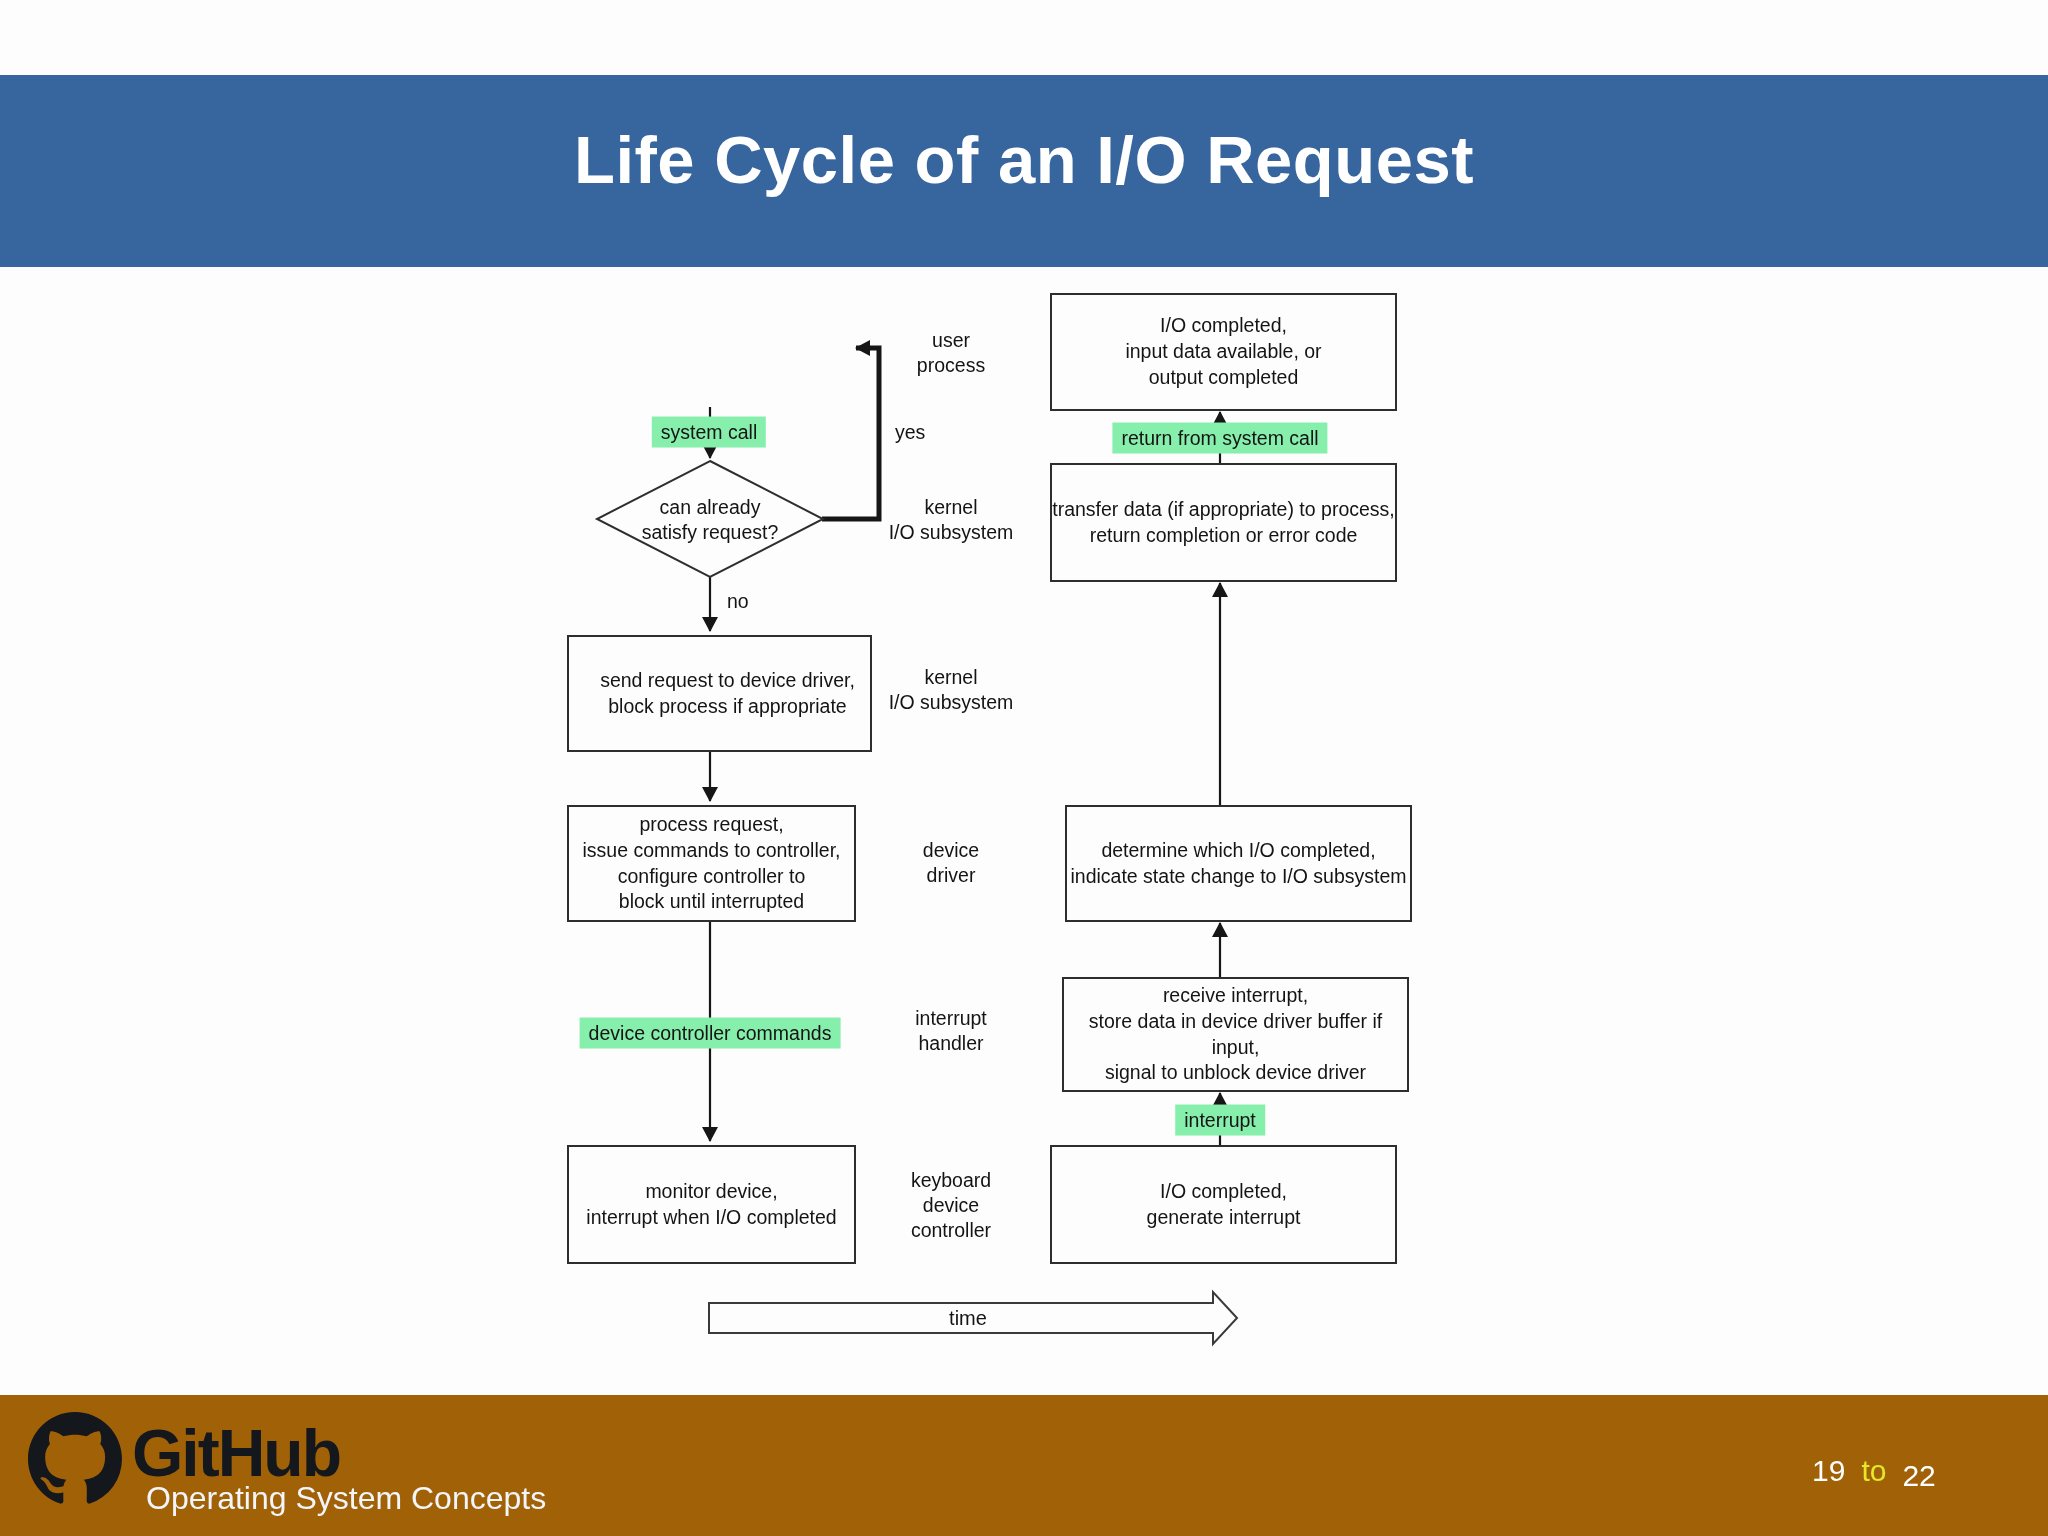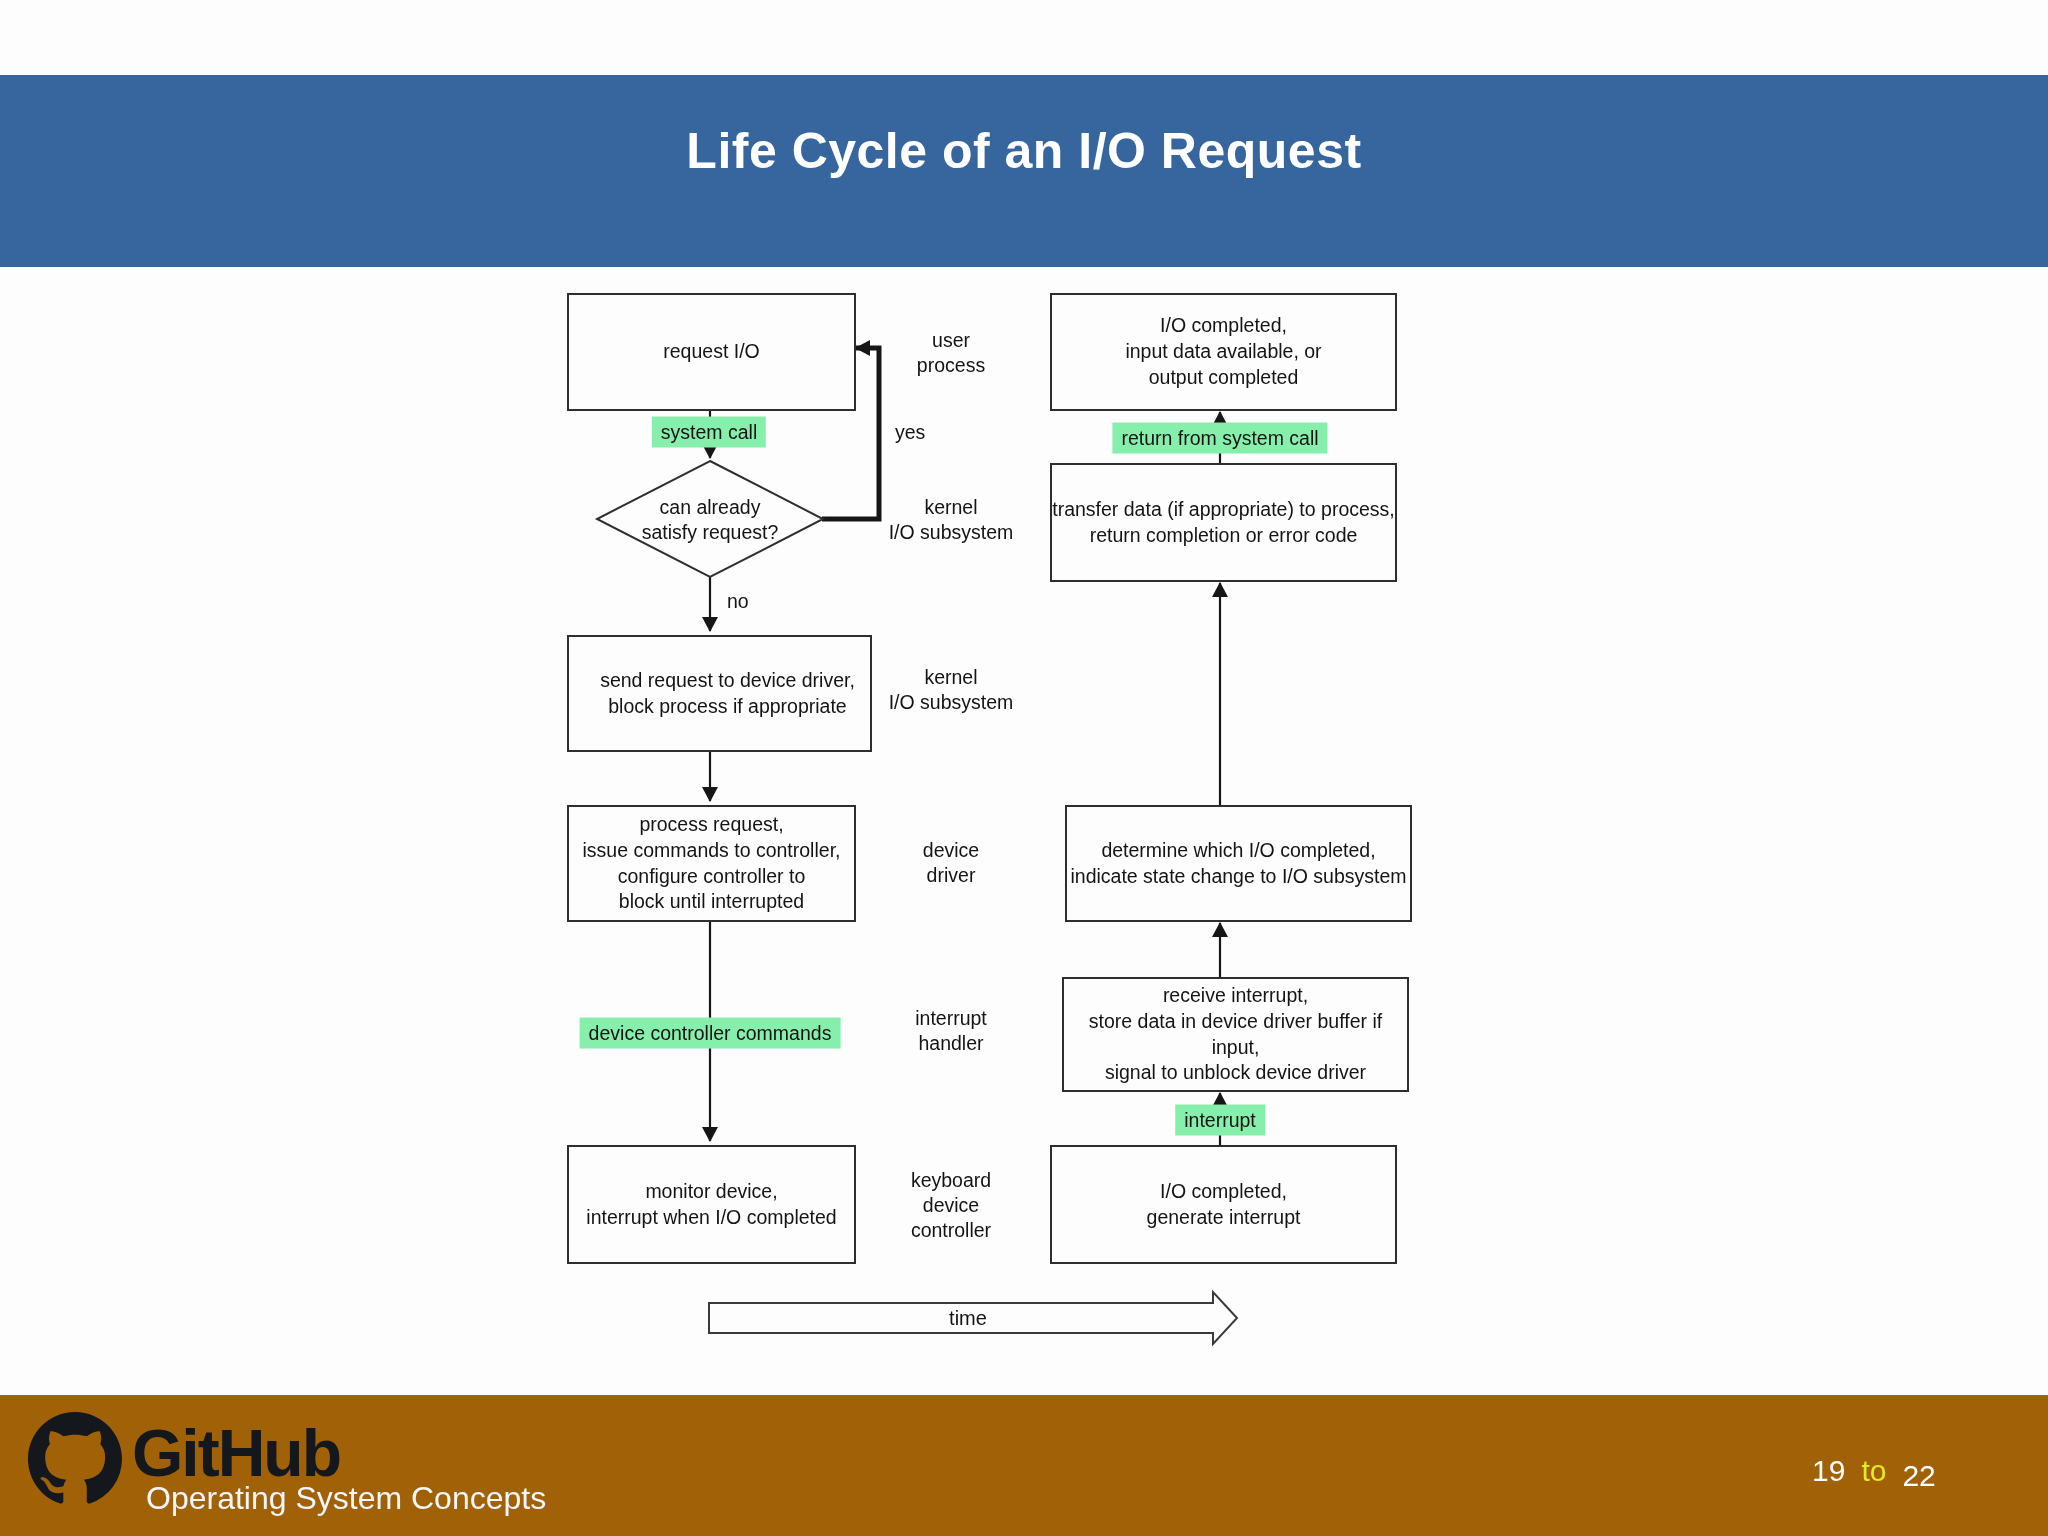--- a/index.html
+++ b/index.html
@@ -4,21 +4,21 @@
 <style>
   html,body{margin:0;padding:0;background:#e8e8e8;}
   .slide{
     position:relative;width:2048px;height:1536px;background:#fdfdfd;
     font-family:"Liberation Sans","DejaVu Sans",sans-serif;overflow:hidden;
   }
   
   .banner{position:absolute;left:0;top:75px;width:2048px;height:192px;background:#37659e;}
   .banner h1{
     position:absolute;left:0;top:51px;width:100%;margin:0;text-align:center;
-    font-size:50px;font-weight:bold;color:#ffffff;letter-spacing:0.5px;line-height:1;
+    font-size:67px;font-weight:bold;color:#ffffff;letter-spacing:0.5px;line-height:1;
   }
   
   .footer{position:absolute;left:0;top:1395px;width:2048px;height:141px;background:#a16207;padding-left:16px;}
   .gh-mark{position:absolute;left:28px;top:17px;}
   .gh-word{
     position:absolute;left:132px;top:25px;font-size:66px;font-weight:bold;
     color:#14171c;letter-spacing:-2px;line-height:1;
   }
   .f-line1{
     position:absolute;left:374px;top:59px;font-size:29px;color:#f2f5fa;
@@ -80,21 +80,20 @@
 
     <line x1="1220" y1="977" x2="1220" y2="923" stroke="#161616" stroke-width="2.2" marker-end="url(#ah)"></line>
 
     <line x1="1220" y1="1145" x2="1220" y2="1093" stroke="#161616" stroke-width="2.2" marker-end="url(#ah)"></line>
 
     <polygon points="710,461 823,519 710,577 597,519" fill="#fdfdfd" stroke="#2e2e2e" stroke-width="2"></polygon>
 
     <polygon points="709,1303 1213,1303 1213,1292 1237,1318 1213,1344 1213,1333 709,1333" fill="#fdfdfd" stroke="#3a3a3a" stroke-width="2"></polygon>
   </svg>
 
-  <div class="box" style="left:567px;top:293px;width:285px;height:114px;">request I/O</div>
   <div class="lbl" style="left:710px;top:520px;width:240px;">can already
 satisfy request?</div>
   <div class="box" style="left:567px;top:635px;width:285px;height:113px;padding-left:16px;">send request to device driver,
 block process if appropriate</div>
   <div class="box" style="left:567px;top:805px;width:285px;height:113px;">process request,
 issue commands to controller,
 configure controller to
 block until interrupted</div>
   <div class="box" style="left:567px;top:1145px;width:285px;height:115px;">monitor device,
 interrupt when I/O completed</div>

